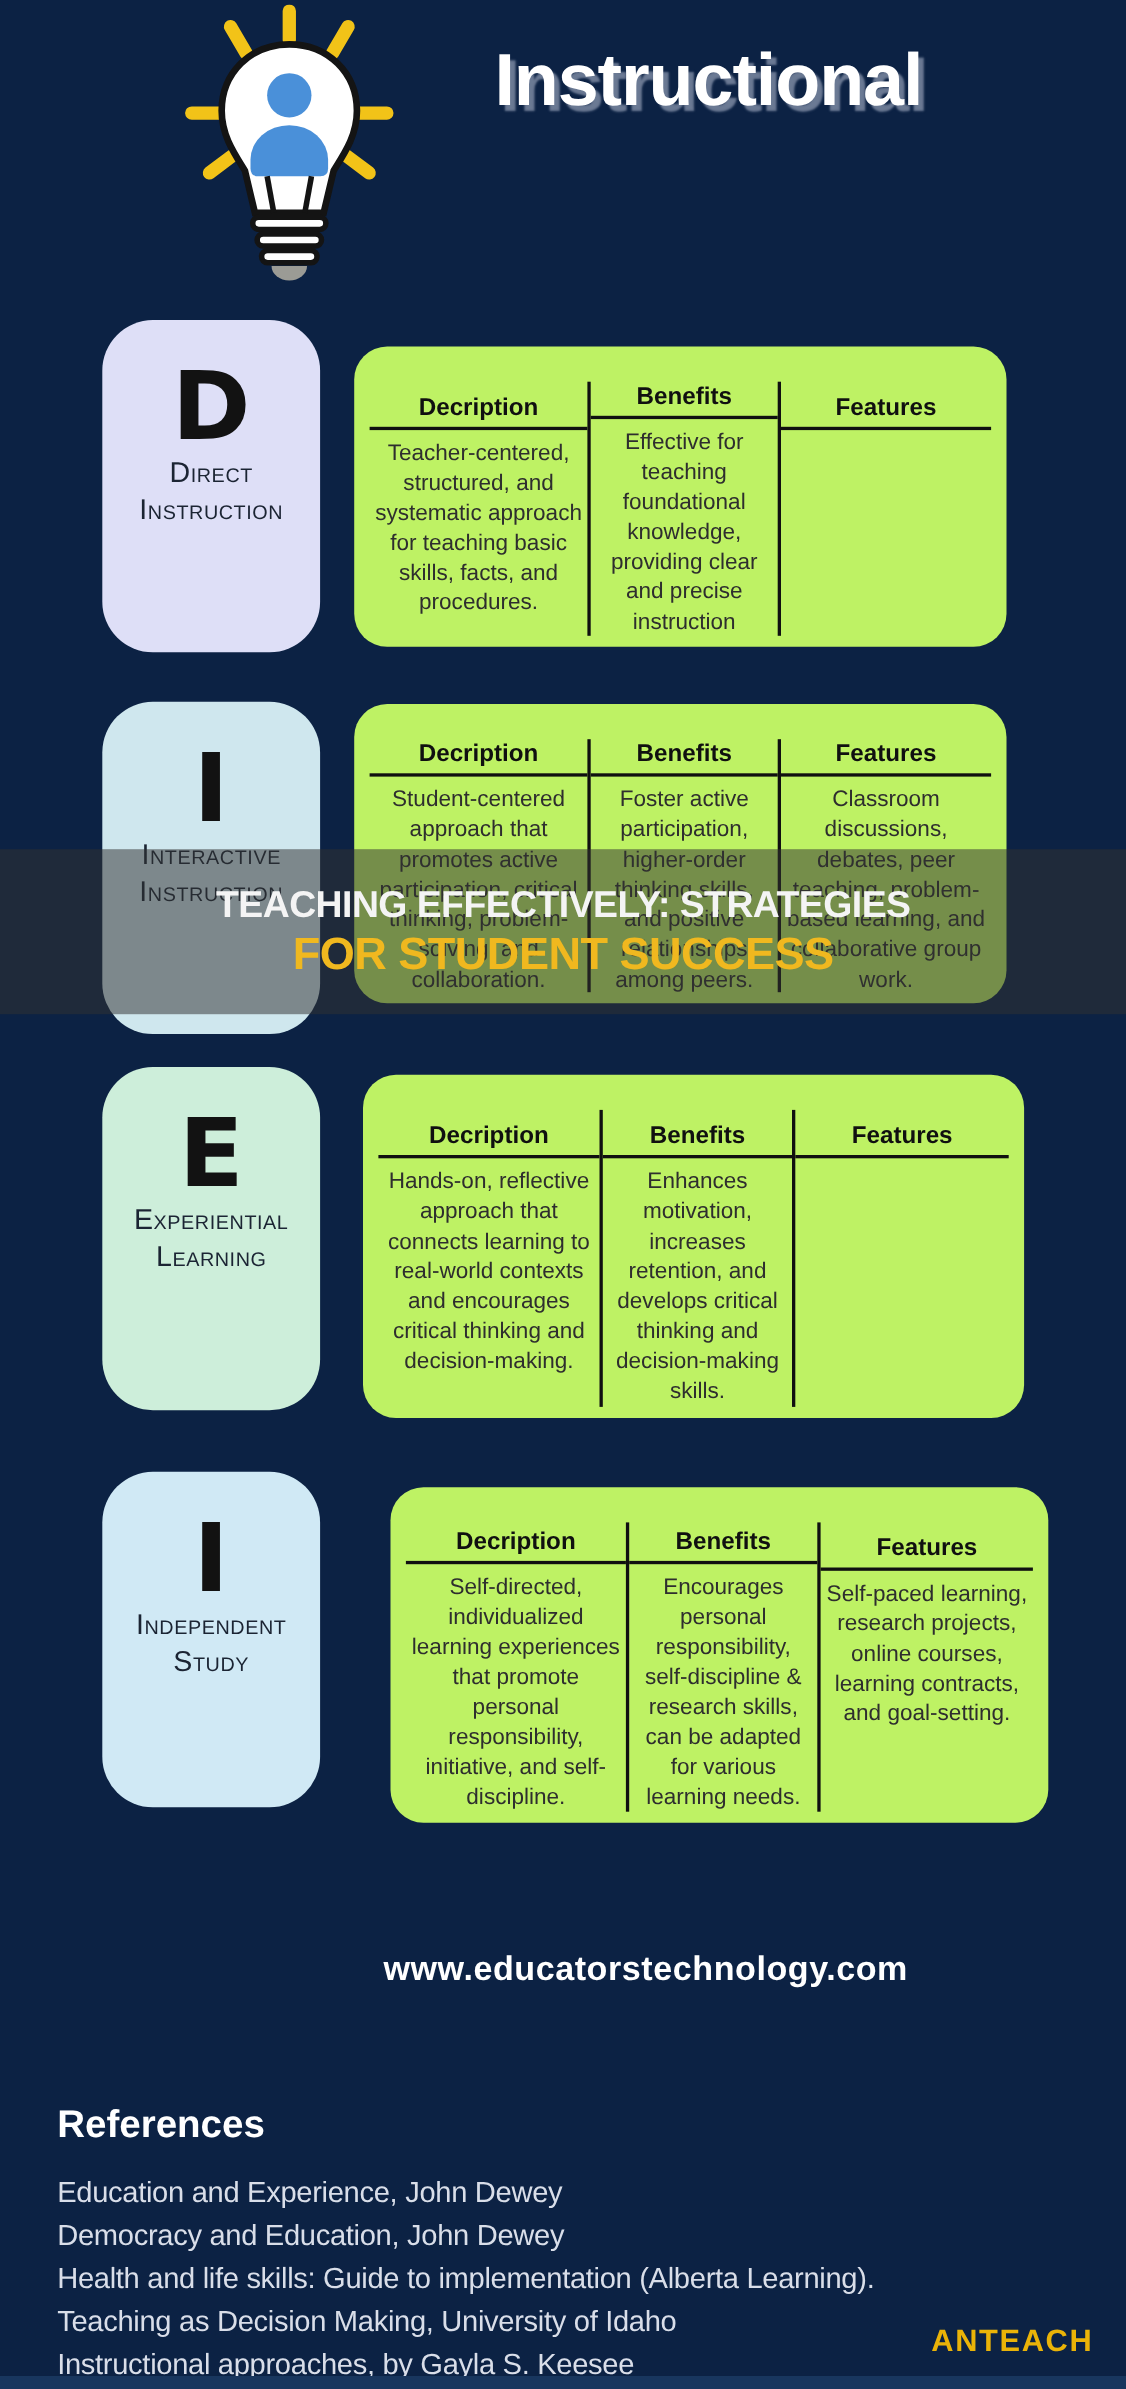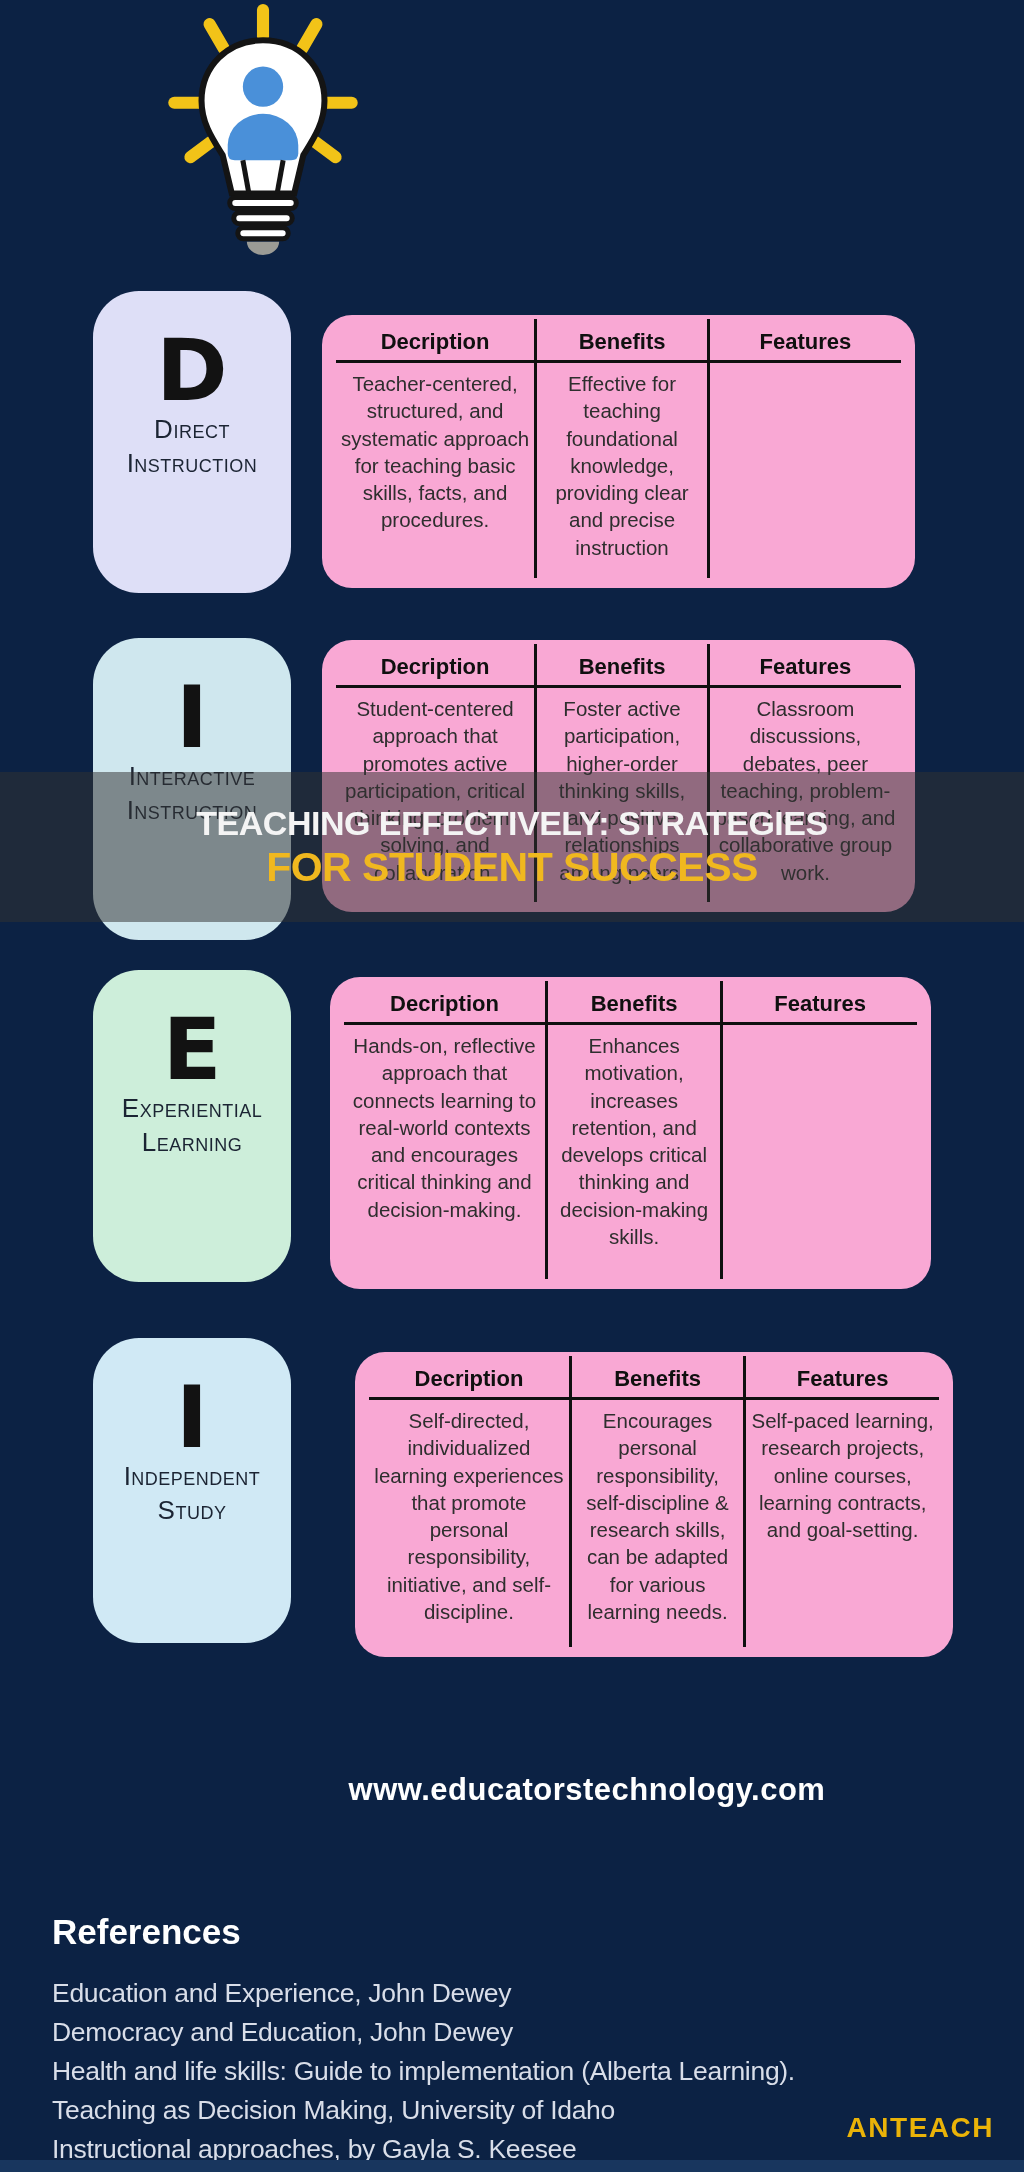--- a/index.html
+++ b/index.html
@@ -16,22 +16,22 @@
   .tile{position:absolute;left:93px;width:198px;border-radius:46px;
         display:flex;flex-direction:column;align-items:center;padding-top:36px;box-sizing:border-box;}
   .tile .letter{font-family:"DejaVu Sans",sans-serif;font-weight:800;font-size:86px;line-height:1;color:#121212;}
   .tile .tile-label{font-variant:small-caps;font-size:26px;line-height:1.3;
         color:#1b2433;text-align:center;letter-spacing:.5px;font-weight:500;padding:0 6px;}
   #tile-0{top:291px;height:302px;background:#dedff7;}
   #tile-1{top:638px;height:302px;background:#cfe7ee;}
   #tile-2{top:970px;height:312px;background:#cdeeda;}
   #tile-3{top:1338px;height:305px;background:#d0e9f5;}
 
-  .card{position:absolute;background:#f9a8d4;border-radius:30px;display:flex;
-        padding:4px 14px 10px 14px;box-sizing:border-box;}
+  .card{position:absolute;background:#bef264;border-radius:30px;display:flex;
+        padding:32px 14px 10px 14px;box-sizing:border-box;}
   #card-0{left:322px;top:315px;width:593px;height:273px;}
   #card-1{left:322px;top:640px;width:593px;height:272px;}
   #card-2{left:330px;top:977px;width:601px;height:312px;}
   #card-3{left:355px;top:1352px;width:598px;height:305px;}
 
   .col{display:flex;flex-direction:column;min-width:0;}
   .col.c-desc{flex:1.12;}
   .col.c-ben{flex:.96;border-left:3px solid #101010;border-right:3px solid #101010;}
   .col.c-feat{flex:1.08;}
   .col-head{height:36px;display:flex;align-items:flex-end;justify-content:center;
@@ -82,20 +82,21 @@
     </g>
     <g fill="#ffffff" stroke="#141414" stroke-width="5">
       <rect x="67" y="192" width="66" height="11" rx="5.5"></rect>
       <rect x="71" y="207" width="58" height="11" rx="5.5"></rect>
       <rect x="75" y="222" width="50" height="11" rx="5.5"></rect>
     </g>
     <path fill="#9b9b95" d="M84,236 a16,13 0 0 0 32,0 z"></path>
   </svg>
 
   <div id="title">
+    <div>Instructional</div>
   </div>
 
   <div class="tile" id="tile-0">
     <div class="letter">D</div>
     <div class="tile-label">Direct Instruction</div>
   </div>
   <div class="card" id="card-0">
     <div class="col c-desc">
       <div class="col-head">Decription</div>
       <div class="col-body">Teacher-centered, structured, and systematic approach for teaching basic skills, facts, and procedures.</div>

